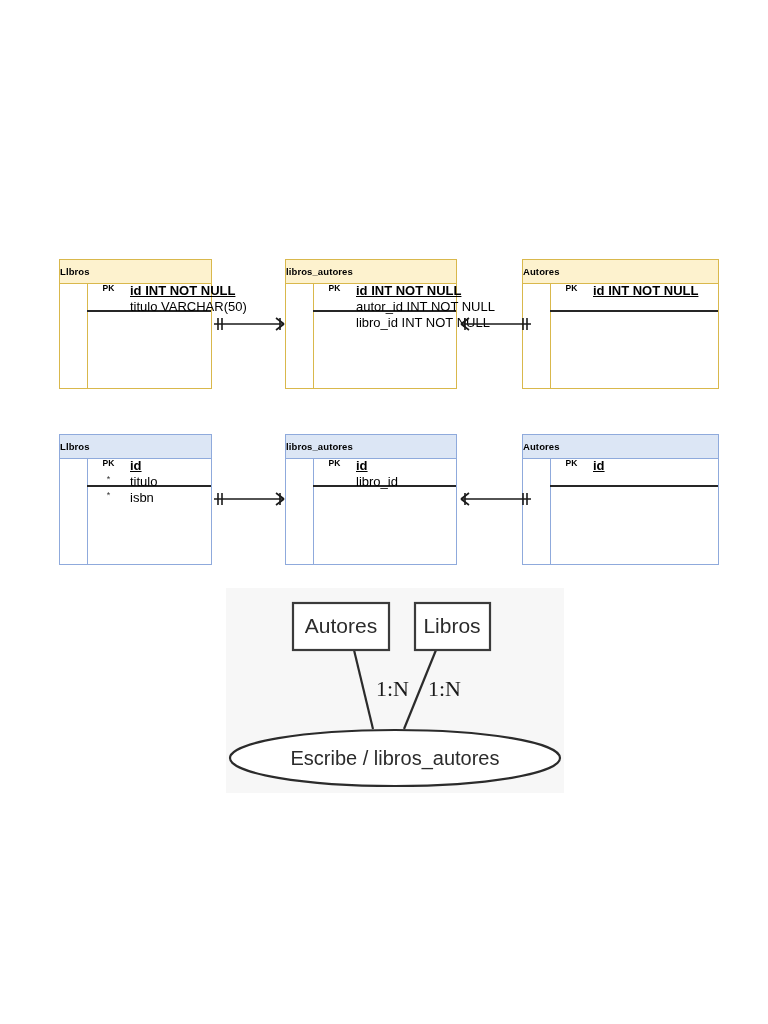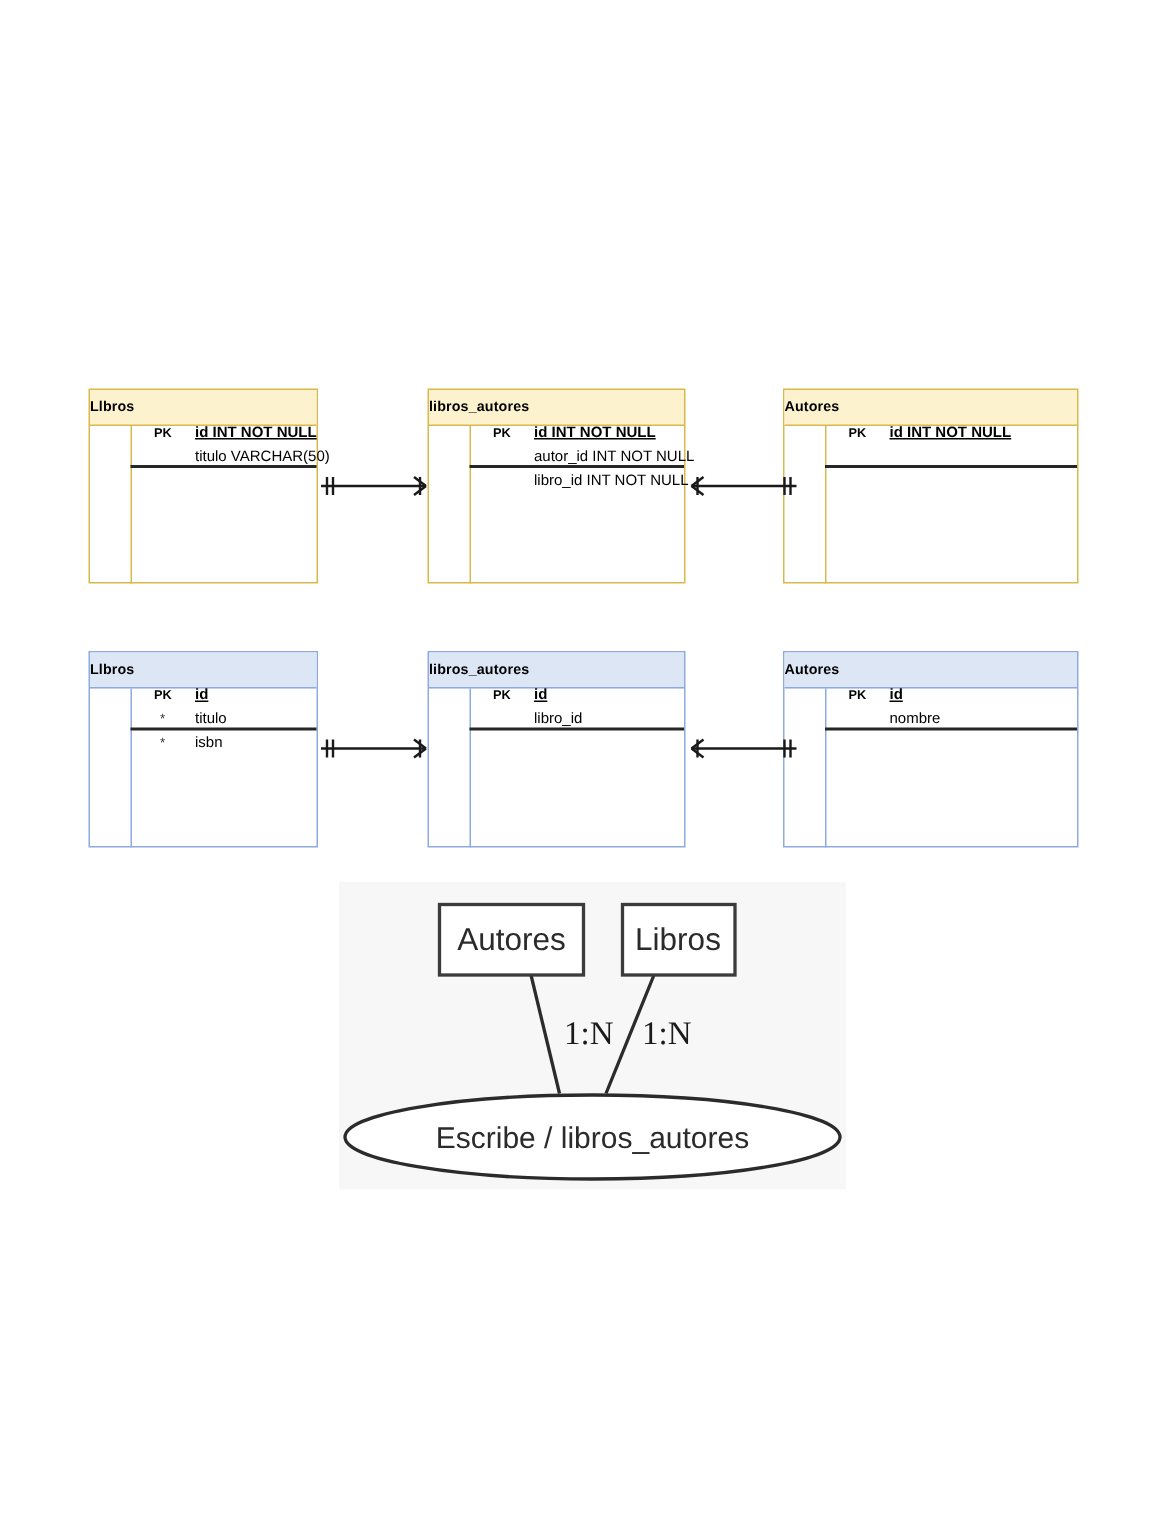--- a/index.html
+++ b/index.html
@@ -83,21 +83,21 @@
     line-height: 1;
   }
   .er-row .er-key.mark {
     font-weight: normal;
     font-size: 9px;
     color: #333;
   }
   .er-row .er-field {
     flex: 1 1 auto;
     padding-left: 8px;
-    font-size: 10px;
+    font-size: 13px;
     line-height: 1;
     white-space: nowrap;
   }
   .er-row.pk-row .er-field {
     font-weight: bold;
     text-decoration: underline;
   }
 
   
   .er-sep {
@@ -269,24 +269,20 @@
   <div class="er-table theme-blue" style="left:522px; top:434px; width:197px; height:131px;">
     <div class="er-title">Autores</div>
     <div class="er-body">
       <div class="er-divider"></div>
       <div class="er-fields" style="top:0;">
         <div class="er-row pk-row">
           <span class="er-key">PK</span>
           <span class="er-field">id </span>
         </div>
         <div class="er-sep" style="top:26px;"></div>
-        <div class="er-row">
-          <span class="er-key"></span>
-          <span class="er-field">nombre</span>
-        </div>
       </div>
     </div>
   </div>
 
   <svg class="connector" style="left:210px; top:485px; width:78px; height:28px;" viewBox="0 0 78 28">
     <line x1="4" y1="14" x2="74" y2="14" stroke="#1a1a1a" stroke-width="1.6"></line>
     <line x1="8" y1="8" x2="8" y2="20" stroke="#1a1a1a" stroke-width="1.6"></line>
     <line x1="12" y1="8" x2="12" y2="20" stroke="#1a1a1a" stroke-width="1.6"></line>
     <line x1="74" y1="14" x2="66" y2="8" stroke="#1a1a1a" stroke-width="1.6"></line>
     <line x1="74" y1="14" x2="66" y2="20" stroke="#1a1a1a" stroke-width="1.6"></line>

